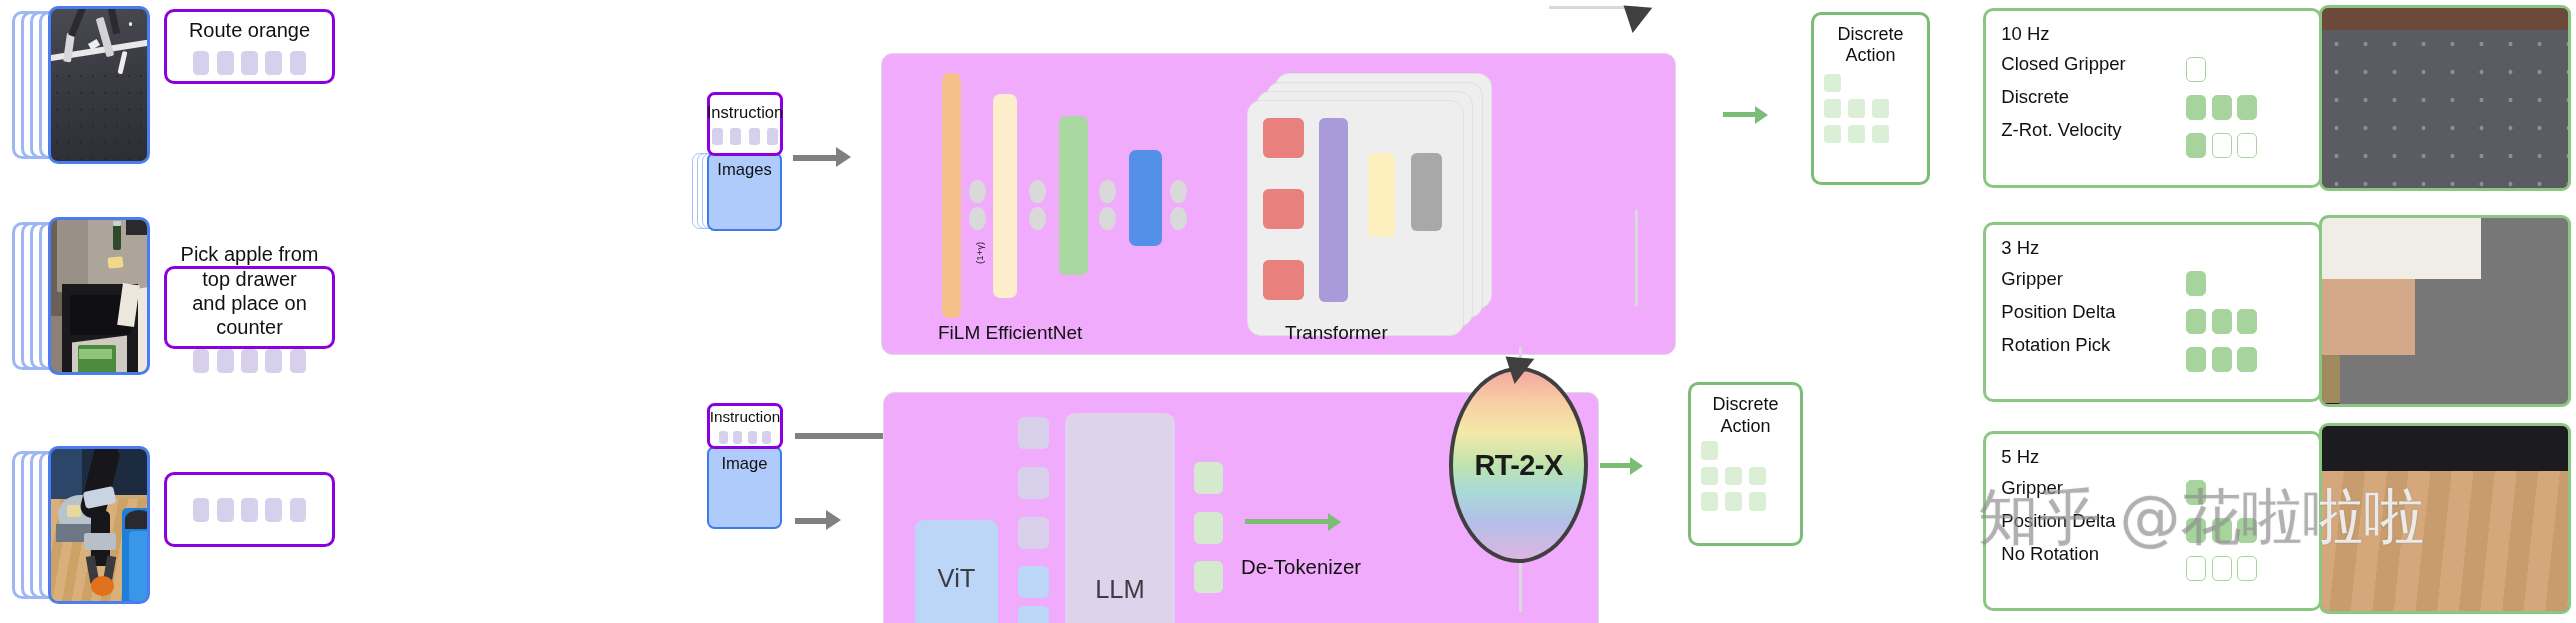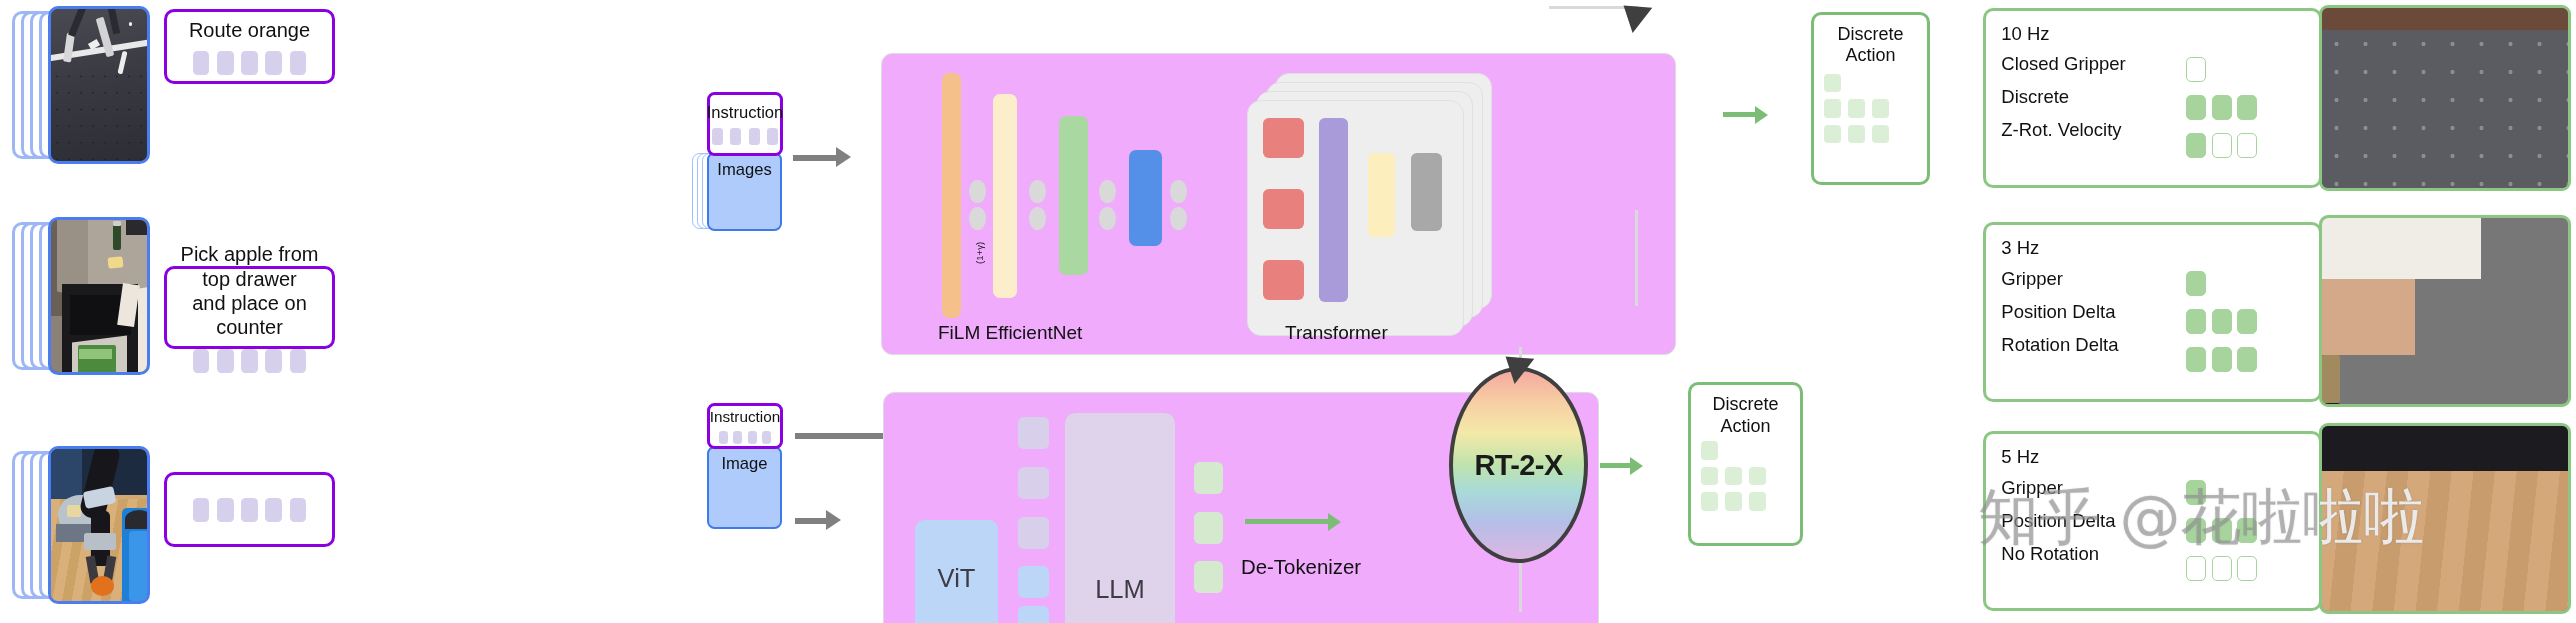--- a/index.html
+++ b/index.html
@@ -515,21 +515,21 @@
       <div class="specline">
         <span class="slabel">3 Hz</span>
       </div>
       <div class="specline" style="margin-top:5.1px;">
         <span class="slabel">Gripper</span>
       </div>
       <div class="specline" style="margin-top:7.6px;">
         <span class="slabel">Position Delta</span>
       </div>
       <div class="specline" style="margin-top:7.6px;">
-        <span class="slabel">Rotation Delta</span>
+        <span class="slabel">Rotation Pick</span>
       </div>
     </div>
     <div class="sqrow" style="left:200px; top:46px;">
       <div class="sq filled"></div>
     </div>
     <div class="sqrow" style="left:200px; top:84px;">
       <div class="sq filled"></div>
       <div class="sq filled"></div>
       <div class="sq filled"></div>
     </div>

